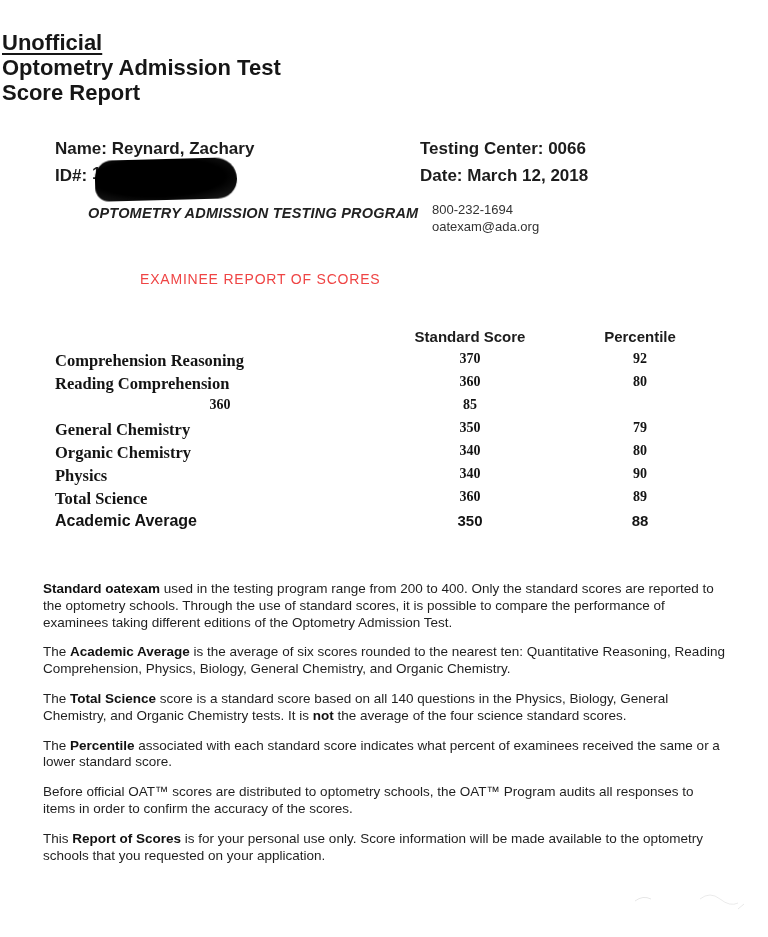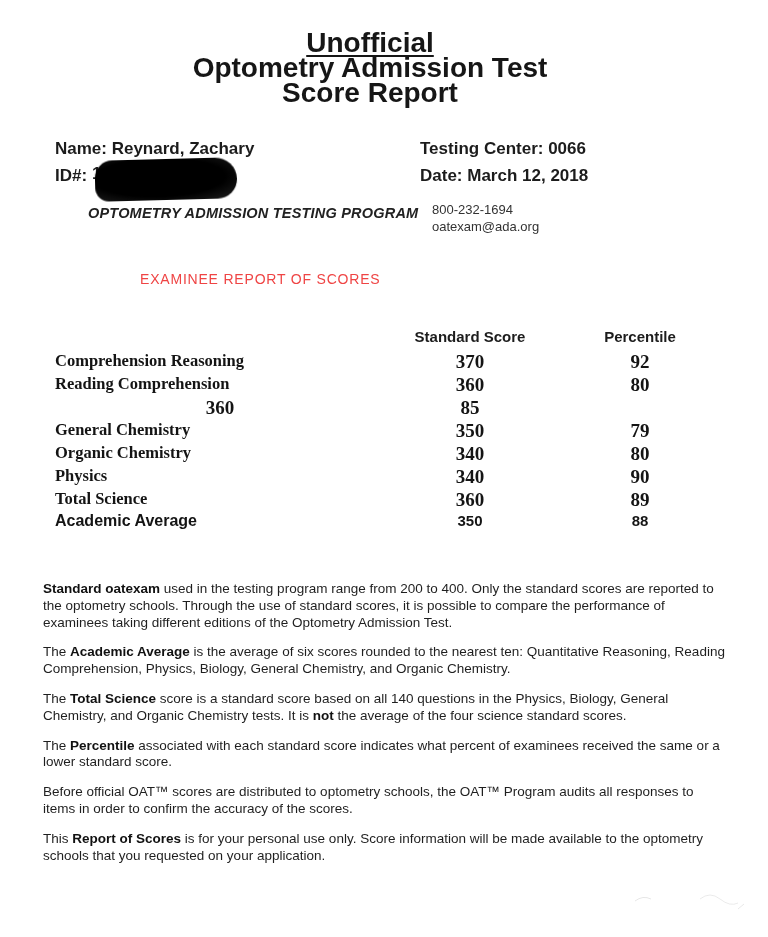--- a/index.html
+++ b/index.html
@@ -9,23 +9,23 @@
     position: relative;
     font-family: "Liberation Sans", sans-serif;
     color: #1c1c1c;
     overflow: hidden;
   }
   .page { position: absolute; inset: 0; }
 
   
   .title-block {
     position: absolute; top: 30px; left: 2px; right: 30px;
-    text-align: center;
+    text-align: left;
     font-weight: bold;
-    font-size: 28px;
+    font-size: 22px;
     line-height: 25px;
     color: #161616;
   }
   .title-block .underlined { text-decoration: underline; text-underline-offset: 3px; }
 
   
   .info-left  { position: absolute; left: 55px;  top: 135px; font-weight: bold; font-size: 17px; line-height: 27px; }
   .info-right { position: absolute; left: 420px; top: 135px; font-weight: bold; font-size: 17px; line-height: 27px; }
 
   .redaction {
@@ -66,21 +66,21 @@
   .score-header-row { height: 23px; font-size: 15px; font-weight: bold; }
   .score-header-row .col-head { text-align: center; }
   .score-header-row .col-head span { text-underline-offset: 3px; }
   .score-row {
     height: 23px;
     font-family: "Liberation Serif", "DejaVu Serif", serif;
     font-weight: bold; font-size: 16.5px;
     color: #141414;
   }
   .score-row .cell-subject { text-align: left; }
-  .score-row .cell-score, .score-row .cell-pct { text-align: center; font-size: 19px; }
+  .score-row .cell-score, .score-row .cell-pct { text-align: center; font-size: 14px; }
   .score-row.sans { font-family: "Liberation Sans", sans-serif; font-size: 16px; }
   .score-row.sans .cell-score, .score-row.sans .cell-pct { font-size: 15px; }
 
   
   .notes {
     position: absolute; left: 43px; top: 581px; width: 684px;
     font-size: 13.5px; line-height: 16.8px; color: #1f1f1f;
   }
   .notes p { margin-bottom: 13px; }
   .notes b { color: #111; }

